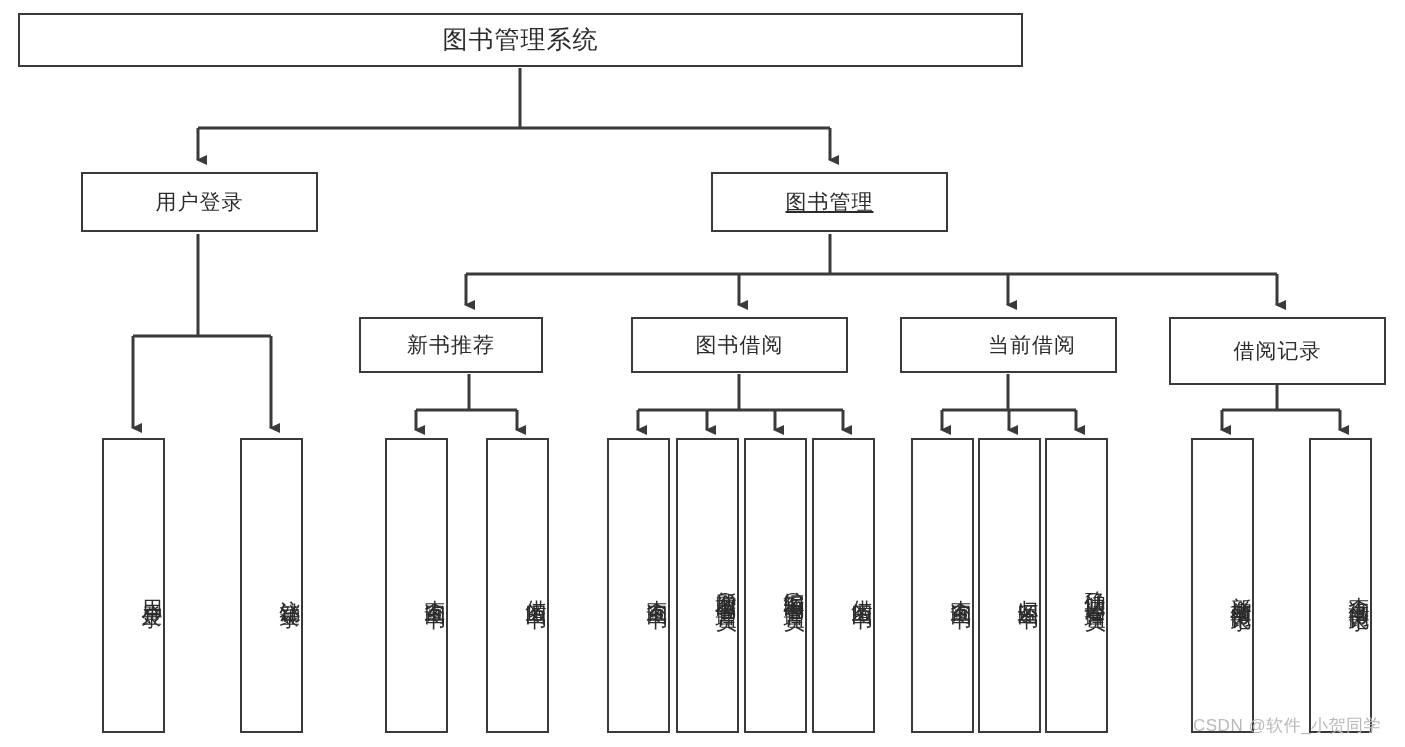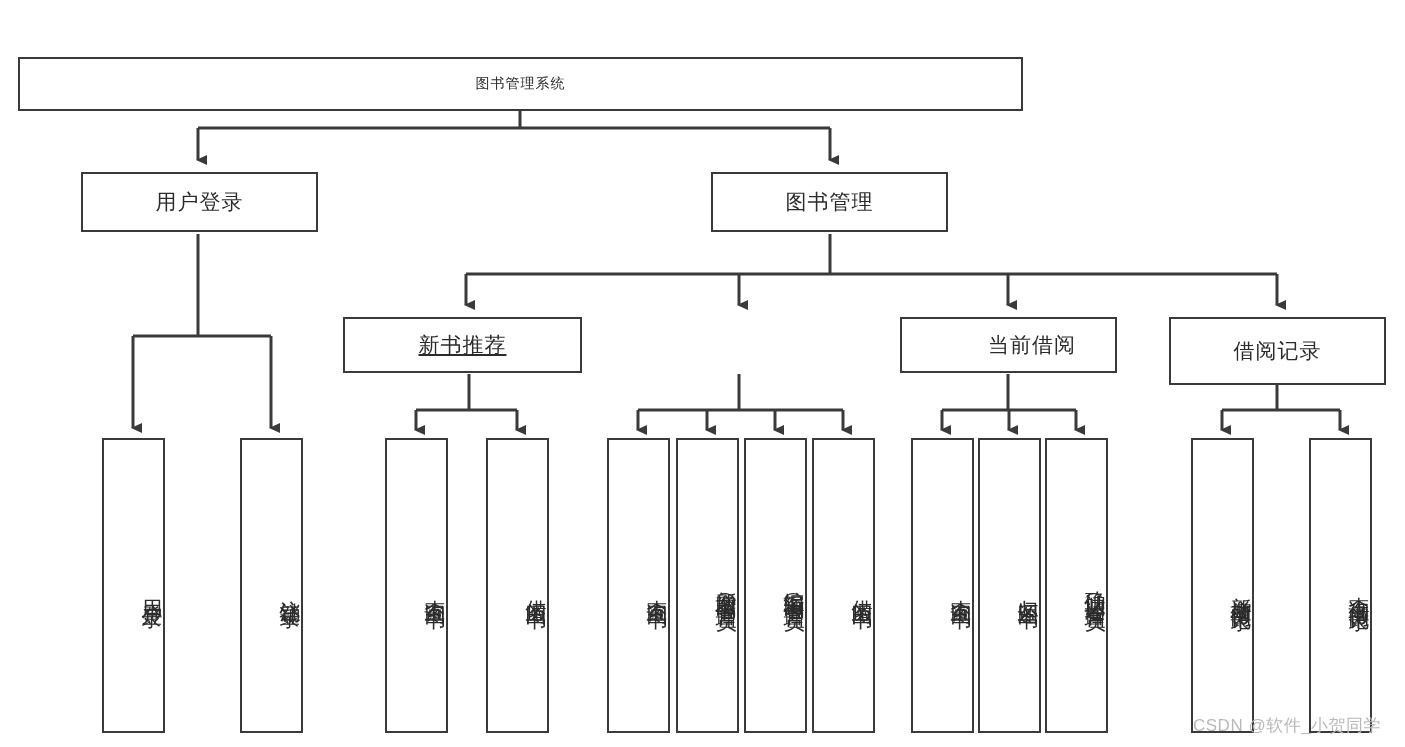--- a/index.html
+++ b/index.html
@@ -35,22 +35,21 @@
     align-items: center;
     justify-content: center;
     color: #2b2b2b;
   }
   .node-h {
     font-size: 21px;
     letter-spacing: 1px;
     line-height: 1.1;
   }
   .node-root {
-    font-size: 14px;
-    margin-top: 44px;
+    font-size: 25px;
   }
   .node-v {
     writing-mode: vertical-rl;
     text-orientation: upright;
     font-size: 21px;
     letter-spacing: 3px;
     align-items: flex-start;
     justify-content: center;
     padding-top: 6px;
     line-height: 1.0;
@@ -127,28 +126,31 @@
   </svg>
 
   <div class="node node-h node-root" style="left:18px; top:13px; width:1005px; height:54px;">
     <span>图书管理系统</span>
   </div>
 
   <div class="node node-h" style="left:81px; top:172px; width:237px; height:60px;">
     <span>用户登录</span>
   </div>
 
-  <div class="node node-h" style="left:711px; top:172px; width:237px; height:60px;">
+  <div class="node node-h" style="left:711px; top:172px; width:237px; height:60px;text-decoration:underline;">
     <span>图书管理</span>
   </div>
 
-  <div class="node node-h" style="left:343px; top:317px; width:239px; height:56px;text-decoration:underline;">
+  <div class="node node-h" style="left:359px; top:317px; width:184px; height:56px;">
     <span>新书推荐</span>
   </div>
 
+  <div class="node node-h" style="left:631px; top:317px; width:217px; height:56px;">
+    <span>图书借阅</span>
+  </div>
 
   <div class="node node-h" style="left:900px; top:317px; width:217px; height:56px;padding-left:47px;">
     <span>当前借阅</span>
   </div>
 
   <div class="node node-h" style="left:1169px; top:317px; width:217px; height:68px;">
     <span>借阅记录</span>
   </div>
 
   <div class="node node-v" style="left:102px; top:438px; width:63px; height:295px;">

